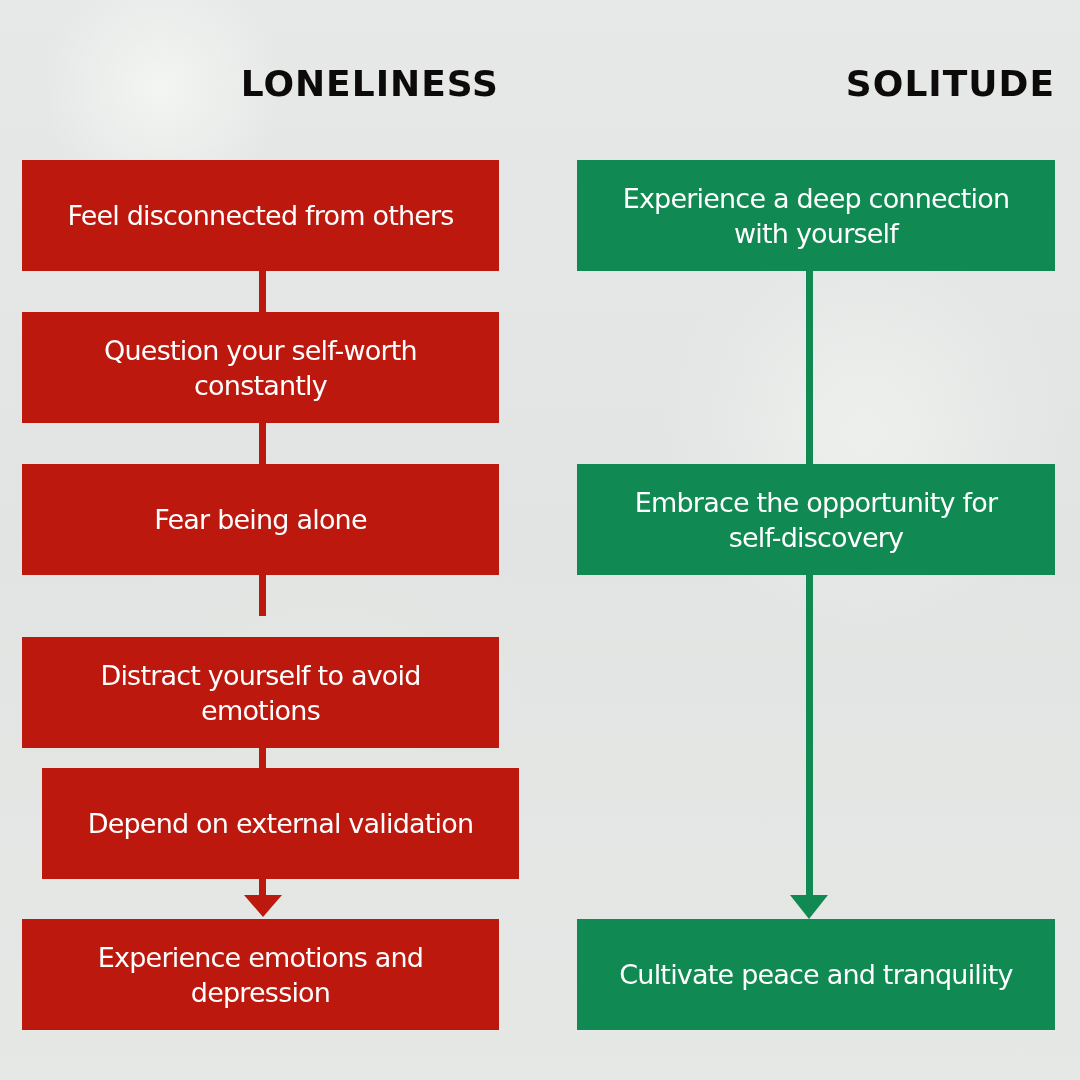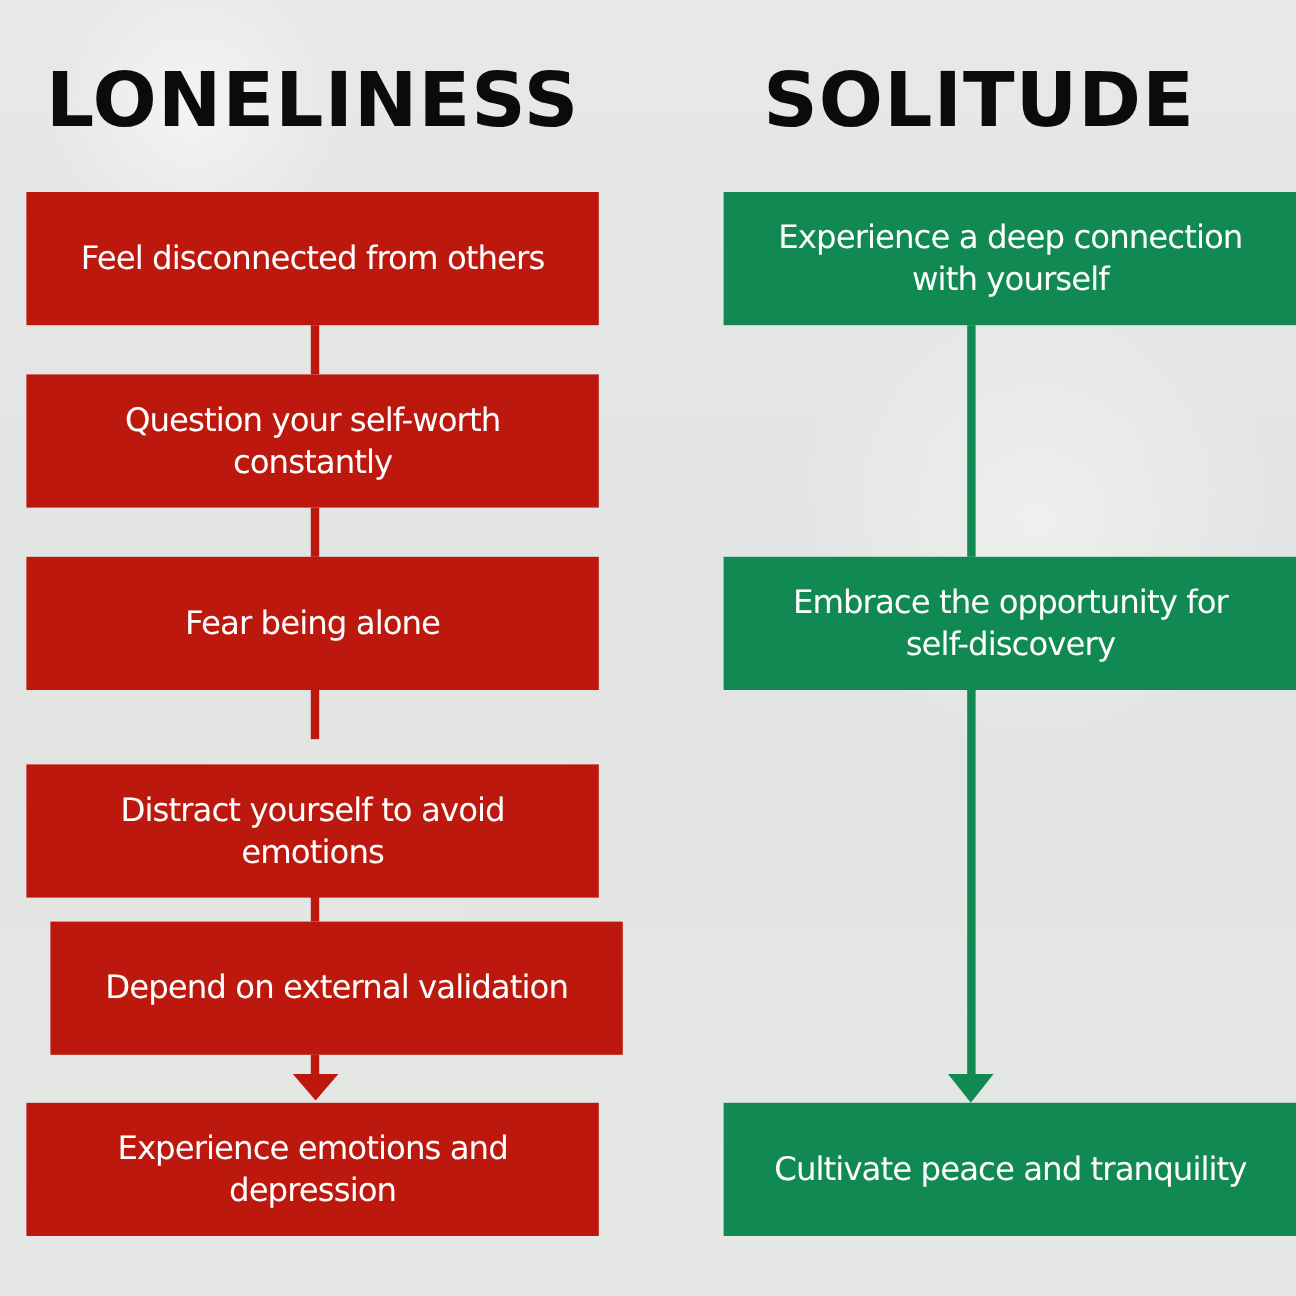--- a/index.html
+++ b/index.html
@@ -7,30 +7,30 @@
     width:1080px; height:1080px; position:relative; overflow:hidden;
     background: radial-gradient(circle at 15% 8%, #f3f5f3 0, rgba(243,245,243,0) 120px),
                 radial-gradient(circle at 80% 40%, #eef0ee 0, rgba(238,240,238,0) 200px),
                 radial-gradient(circle at 30% 70%, #e4e6e4 0, rgba(228,230,228,0) 250px),
                 linear-gradient(180deg, #e6e9e7 0%, #e1e4e2 50%, #e6e8e6 100%);
     font-family: "DejaVu Sans", sans-serif;
   }
   .title {
     position:absolute; top:52px; height:64px; line-height:64px;
     font-family: "DejaVu Sans", sans-serif; font-weight:bold;
-    font-size:63px; color:#0d0a0a; text-align:center; letter-spacing:1px;
+    font-size:36px; color:#0d0a0a; text-align:right; letter-spacing:1px;
   }
   .box {
     position:absolute; display:flex; align-items:center; justify-content:center;
     color:#ffffff; text-align:center; font-family:"DejaVu Sans", sans-serif;
     font-size:27px; line-height:35px; font-weight:normal; padding:0 30px; box-sizing:border-box;
     letter-spacing:-0.8px;
   }
   .red { background:#bd180e; left:22px; width:477px; height:111px; }
-  .green { background:#108a52; left:603px; width:478px; height:111px; }
+  .green { background:#108a52; left:577px; width:478px; height:111px; }
   .line { position:absolute; width:7px; }
   .line.red-l { background:#bd180e; left:259px; }
   .line.green-l { background:#108a52; left:806px; }
   .arrow { position:absolute; width:0; height:0; border-left:19px solid transparent; border-right:19px solid transparent; }
 </style>
 </head>
 <body>
 
 <div class="title" style="left:22px;width:477px;">LONELINESS</div>
 <div class="title" style="left:577px;width:478px;">SOLITUDE</div>

